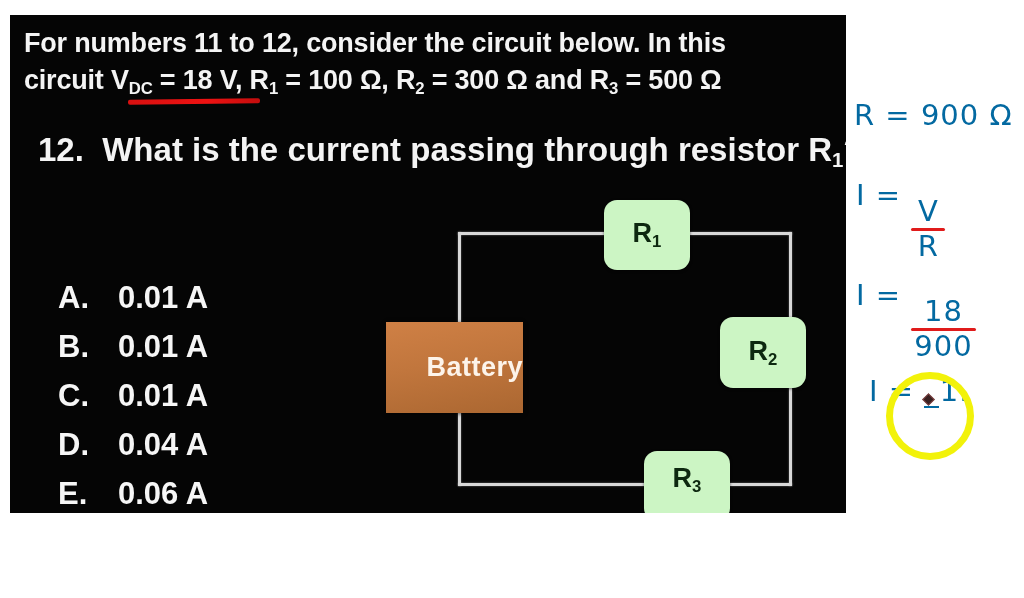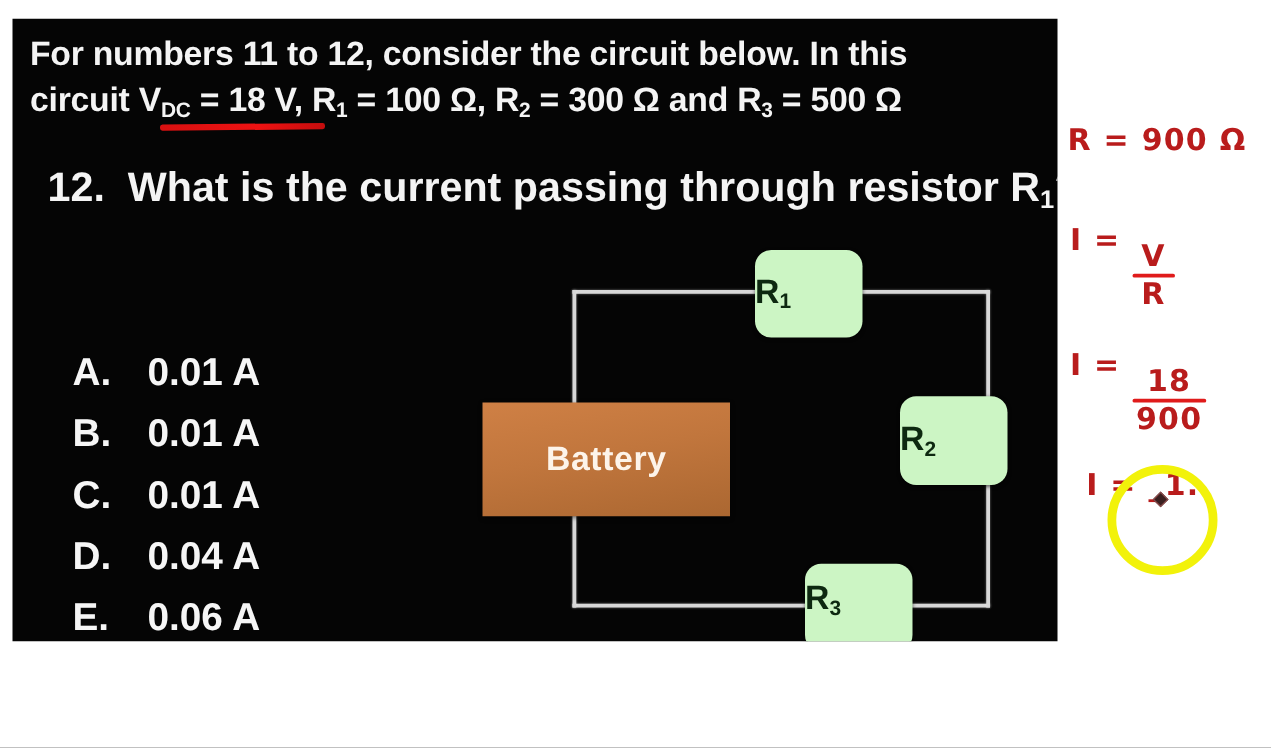--- a/index.html
+++ b/index.html
@@ -96,55 +96,55 @@
 
   .resistor {
     position: absolute;
     background: #ccf5c4;
     border-radius: 13px;
     color: #0d2810;
     font-size: 27px;
     font-weight: bold;
     display: flex;
     align-items: center;
-    justify-content: flex-start;
+    justify-content: center;
     box-shadow: 0 1px 3px rgba(0,0,0,0.55);
   }
   #battery {
     position: absolute;
     left: 376px;
     top: 307px;
-    width: 198px;
+    width: 137px;
     height: 91px;
     background: linear-gradient(170deg, #cf8045 0%, #c1763d 45%, #ab6731 100%);
     color: #fdf4ea;
     font-size: 27px;
     font-weight: bold;
     display: flex;
     align-items: center;
-    justify-content: center;
+    justify-content: flex-end;
     letter-spacing: 0.5px;
     box-shadow: 0 1px 4px rgba(0,0,0,0.6);
   }
 
   
   #notes {
     position: absolute;
     left: 850px;
     top: 0;
     width: 174px;
     height: 598px;
     color: #e01b1b;
     font-family: "DejaVu Sans", sans-serif;
   }
   .hw {
     position: absolute;
-    color: #b91c1c;
-    font-size: 24px;
-    font-weight: bold;
+    color: #0369a1;
+    font-size: 29px;
+    font-weight: normal;
     white-space: nowrap;
     letter-spacing: 1px;
   }
   .frac {
     display: inline-flex;
     flex-direction: column;
     align-items: center;
     vertical-align: -0.55em;
     line-height: 1.0;
   }

